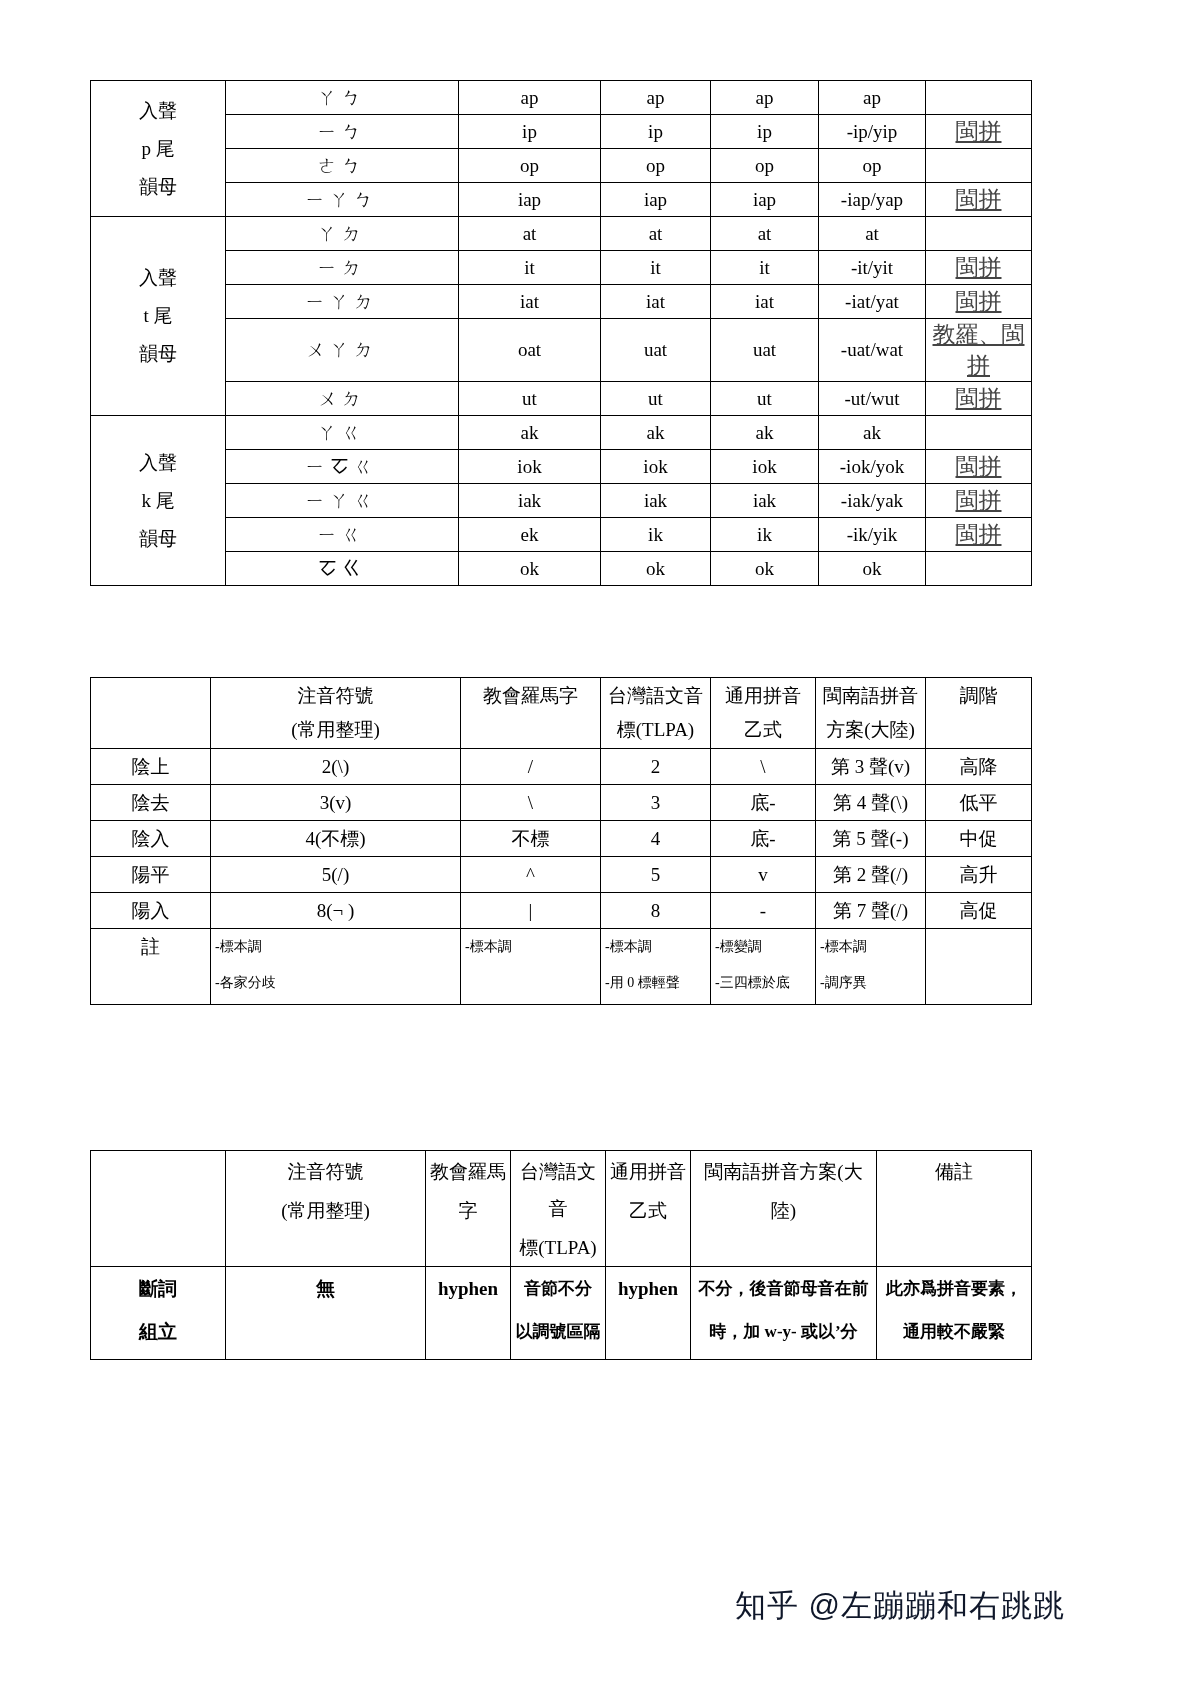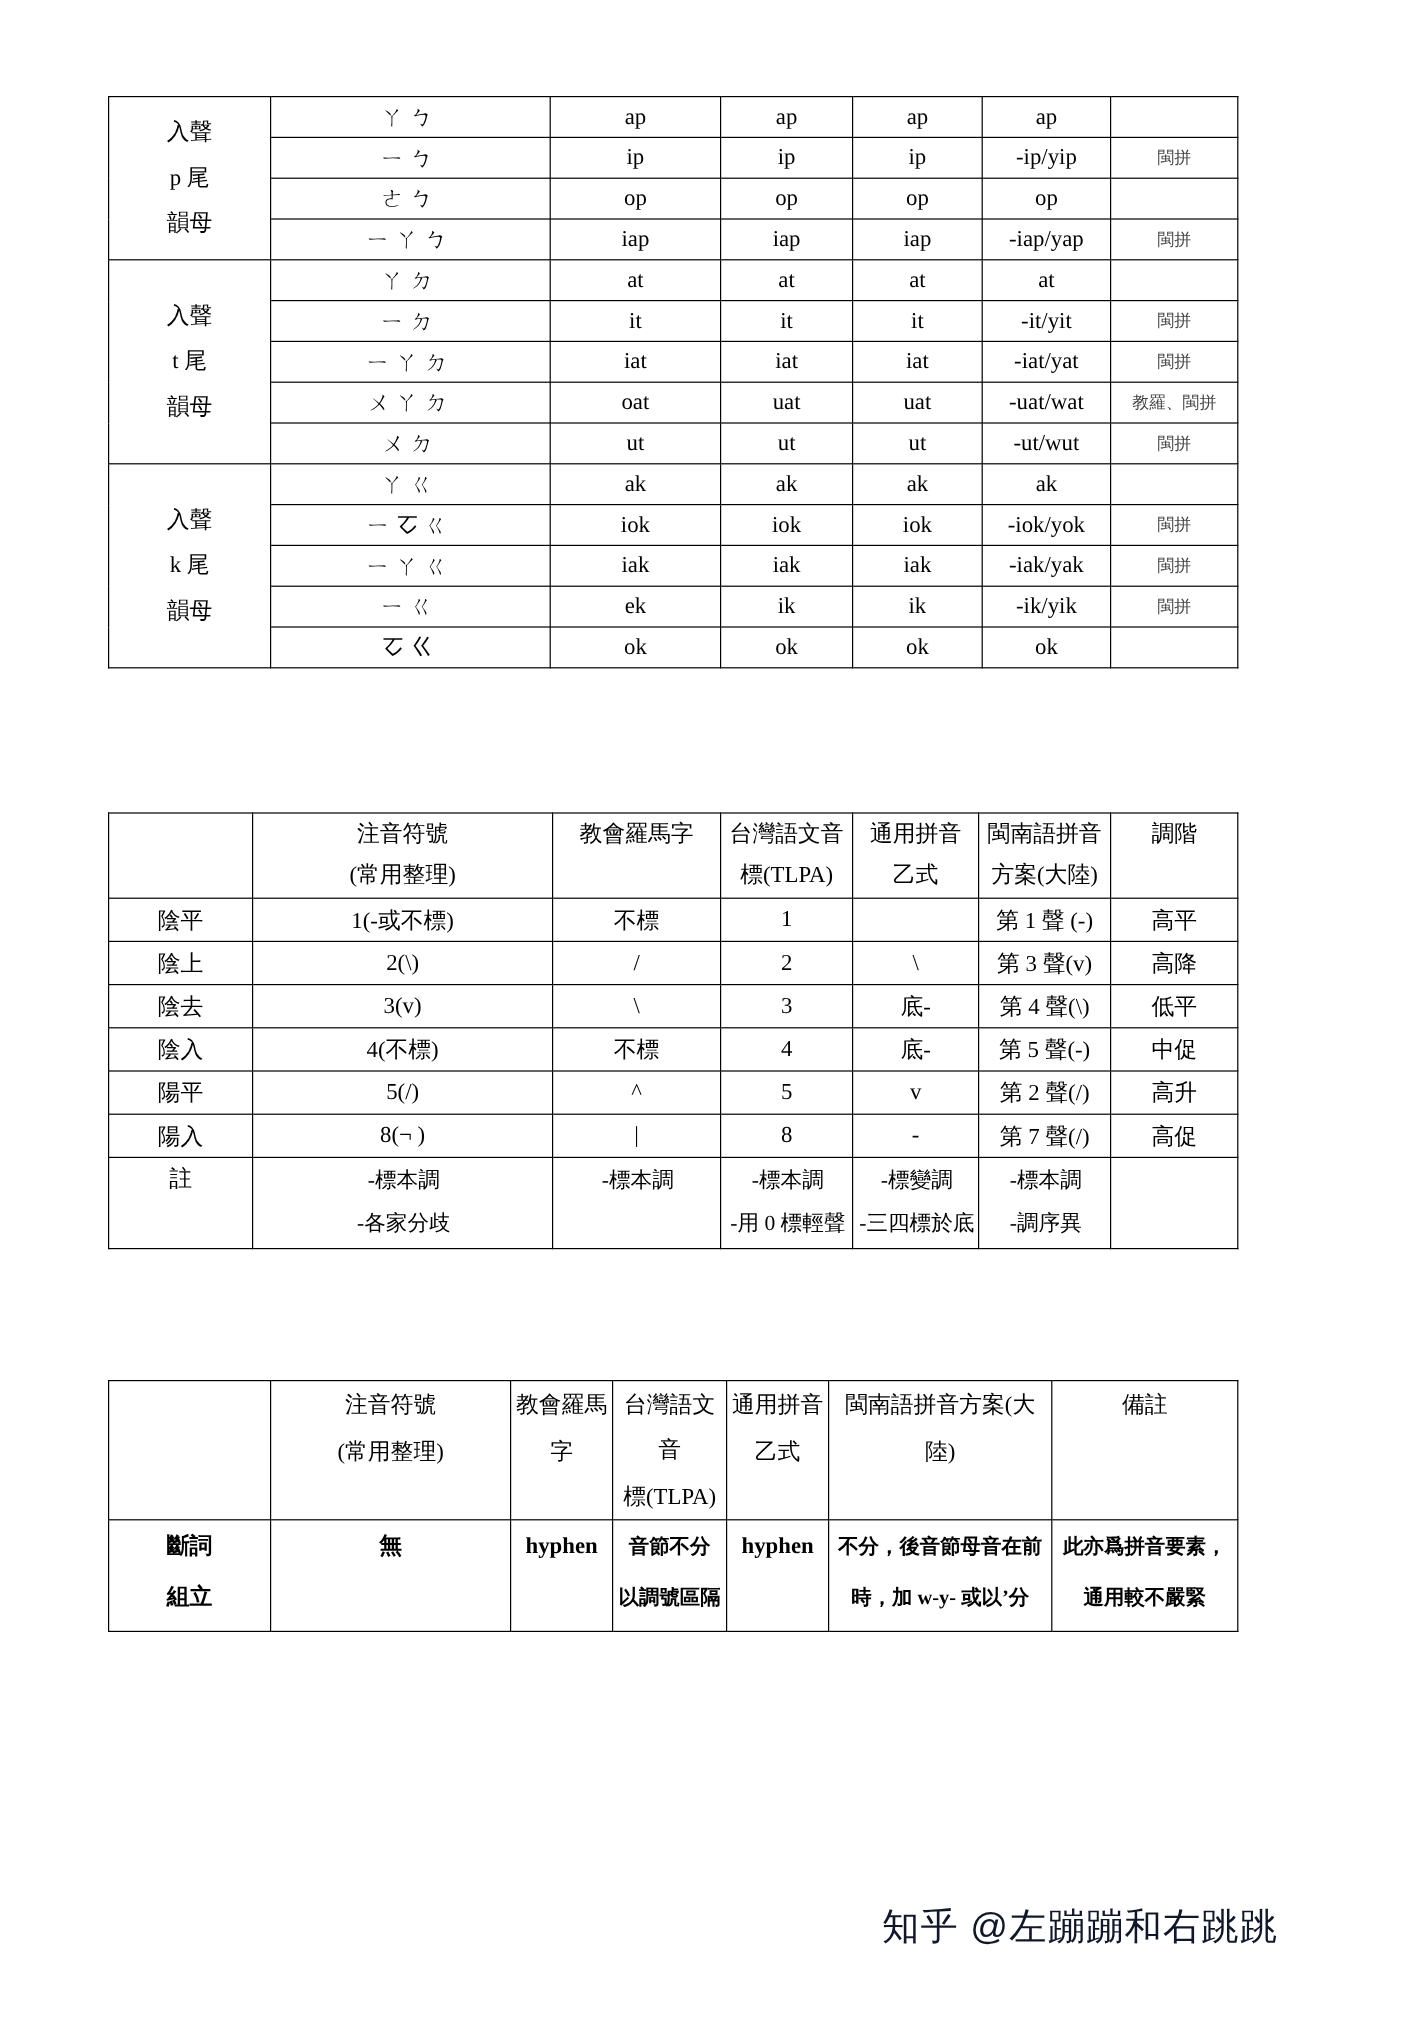--- a/index.html
+++ b/index.html
@@ -23,28 +23,28 @@
     font-size:19px;
     font-weight:normal;
     padding:0 2px;
     overflow:hidden;
   }
   
   #t1{left:90px;top:80px;width:941px;}
   #t1 tr{height:34px;}
   #t1 .grp div{line-height:38px;}
   #t1 .zy{letter-spacing:5px;}
-  #t1 .note{font-size:14px;color:#444;}
+  #t1 .note{font-size:23px;color:#444;text-decoration:underline;}
   
   #t2{left:90px;top:677px;width:941px;}
   #t2 .hdr{height:70px;vertical-align:top;}
   #t2 .hdr .line{line-height:33px;min-height:33px;padding-top:1px;}
   #t2 tr.data{height:36px;}
   #t2 tr.noter{height:76px;}
-  #t2 .notec{vertical-align:top;text-align:center;padding-left:4px;font-size:18px;}
+  #t2 .notec{vertical-align:top;text-align:left;padding-left:4px;font-size:14px;}
   #t2 .notec .line{line-height:36px;min-height:36px;}
   #t2 .notel{vertical-align:top;}
   #t2 .notel .line{line-height:36px;min-height:36px;}
   
   #t3{left:90px;top:1150px;width:941px;}
   #t3 .hdr{height:78px;vertical-align:top;}
   #t3 .hdr .line{line-height:37px;min-height:37px;padding-top:2px;}
   #t3 .row td{height:92px;vertical-align:top;font-weight:bold;}
   #t3 .row .line{line-height:43px;min-height:43px;}
   #t3 .small{font-size:17px;padding:0 1px;margin-left:16px;}
@@ -234,29 +234,20 @@
     <th class="hdr">
       <div class="line">閩南語拼音</div>
           <div class="line">方案(大陸)</div>
     </th>
     <th class="hdr">
       <div class="line">調階</div>
           <div class="line"></div>
     </th>
   </tr>
   <tr class="data">
-    <td>陰平</td>
-    <td>1(-或不標)</td>
-    <td>不標</td>
-    <td>1</td>
-    <td></td>
-    <td>第 1 聲 (-)</td>
-    <td>高平</td>
-  </tr>
-  <tr class="data">
     <td>陰上</td>
     <td>2(\)</td>
     <td>/</td>
     <td>2</td>
     <td>\</td>
     <td>第 3 聲(v)</td>
     <td>高降</td>
   </tr>
   <tr class="data">
     <td>陰去</td>

